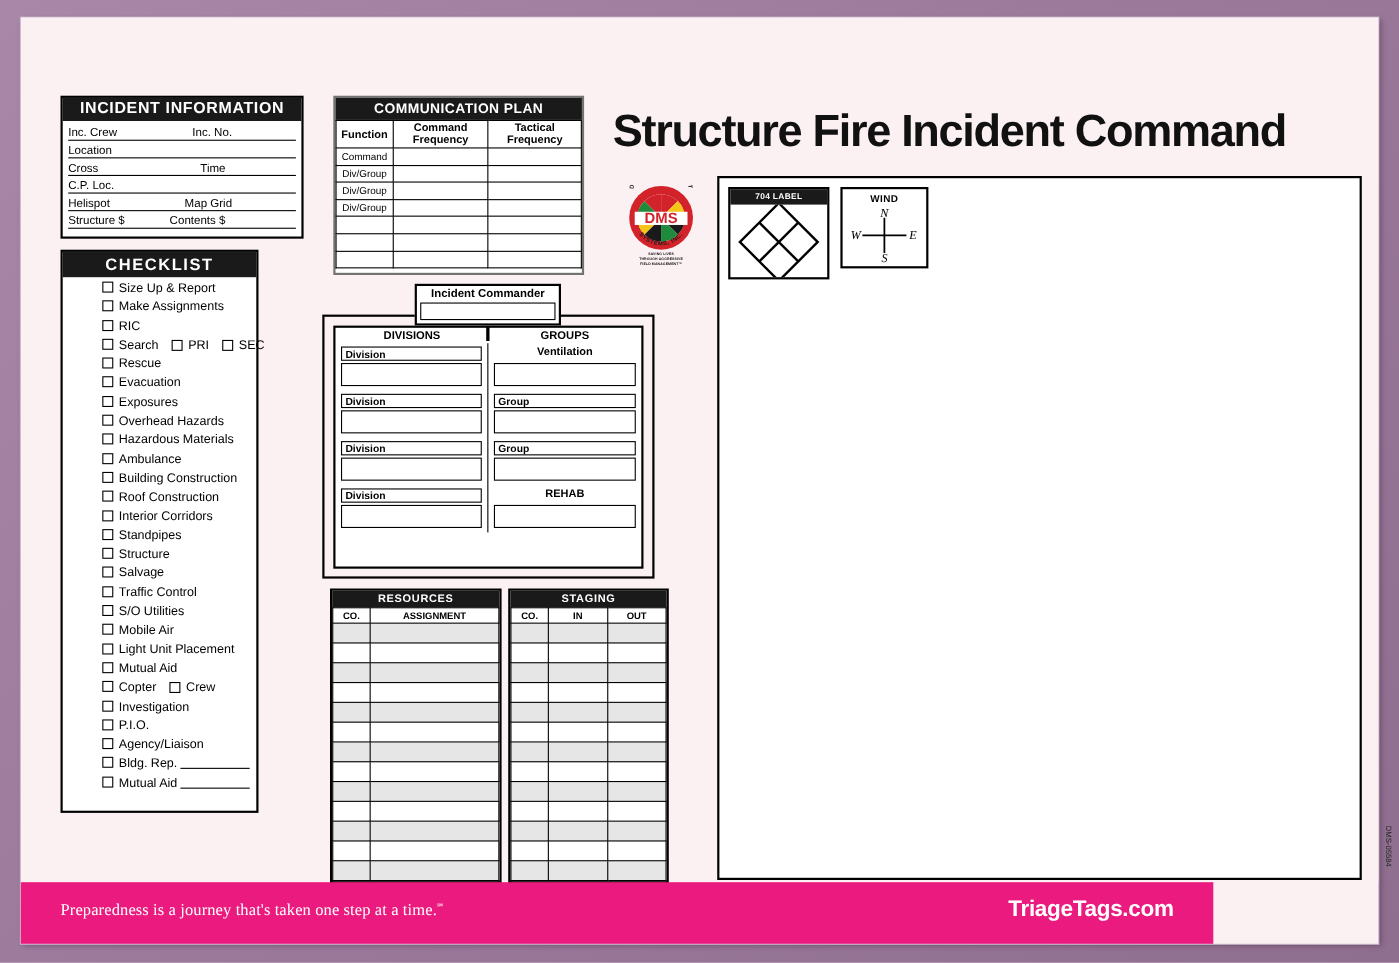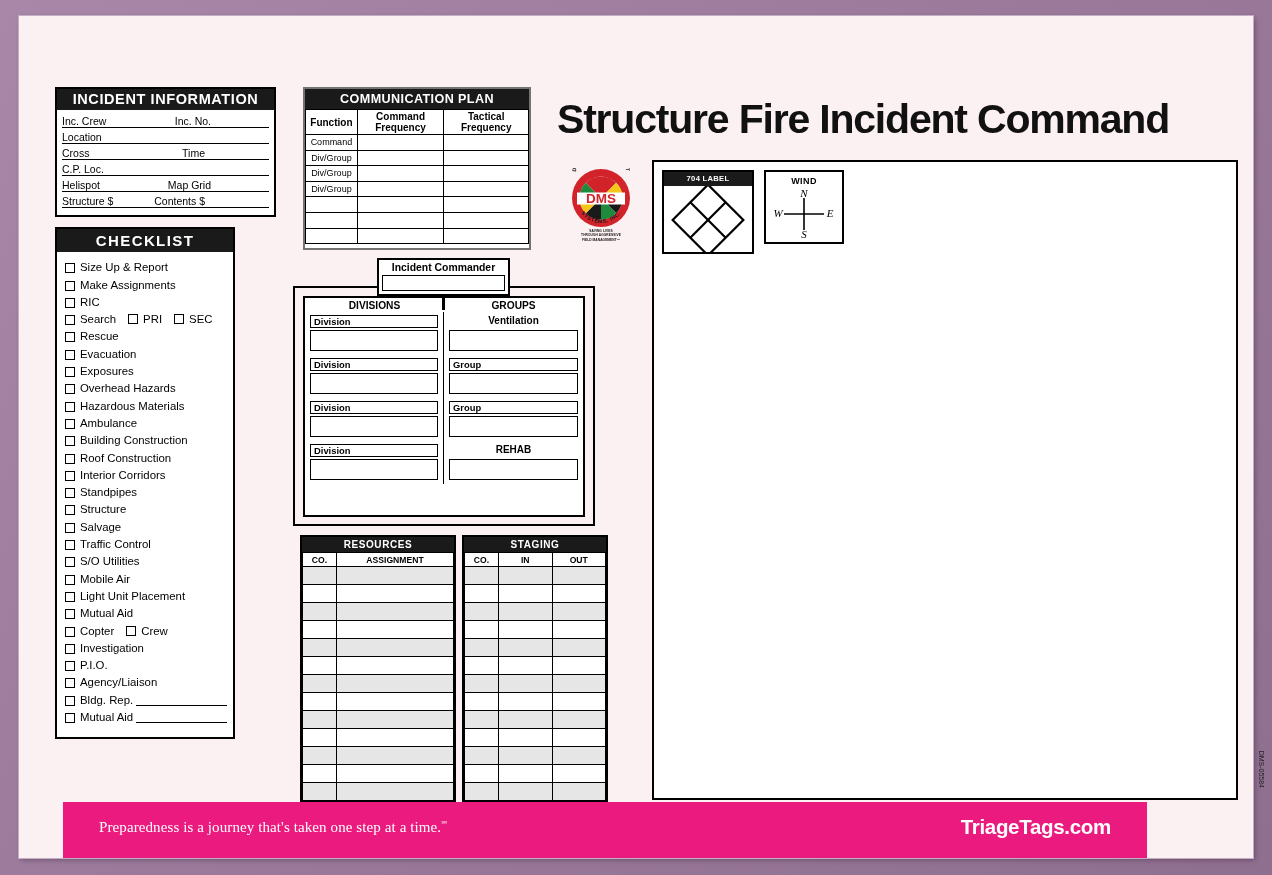--- a/index.html
+++ b/index.html
@@ -38,21 +38,21 @@
   .ii-row{ display:flex; align-items:flex-end; font-size:10.5px; color:#000;
            border-bottom:1.4px solid #000; height:15px; margin-bottom:1px; white-space:nowrap;}
   .ii-lab{ padding-right:2px; line-height:12px; }
   .ii-fill{ flex:1 1 auto; }
   .ii-lab2{ padding:0 2px 0 4px; line-height:12px; }
 
   
   #checklist{ left:36px; top:211px; width:180px; height:512px; border:2px solid #000; background:#fff; position:absolute;}
   #checklist .blkbar{ font-size:15px; padding:3px 0; letter-spacing:1.4px;}
   #checklist ul{ list-style:none; margin:0; padding:4px 0 0 8px; }
-  #checklist li{ display:flex; align-items:flex-end; font-size:11.4px; height:17.3px; color:#000; }
+  #checklist li{ display:flex; align-items:flex-start; font-size:11.4px; height:17.3px; color:#000;margin-left:28px; }
   .cbx{ width:10px; height:10px; border:1.6px solid #000; background:#fff;
         display:inline-block; margin-right:5px; flex:0 0 auto;}
   .cl-extra{ display:flex; align-items:center; margin-left:12px; }
   .cl-line{ flex:1 1 auto; border-bottom:1.3px solid #000; height:11px; margin-left:3px; margin-right:6px;}
 
   
   #comm-plan{ left:284px; top:71px; width:228px; height:163px; border:2px solid #737373; background:#fff; position:absolute;}
   #comm-plan .blkbar{ font-size:12.6px; padding:3px 0; letter-spacing:.4px;}
   #comm-plan table{ border-collapse:collapse; width:100%; }
   #comm-plan td,#comm-plan th{ border:1px solid #000; height:15.6px; font-size:10px; }
@@ -106,21 +106,21 @@
   #label704{ position:absolute; left:8px; top:8px; width:92px; height:84px;
              border:2px solid #000; background:#fff;}
   #label704 .blkbar{ font-size:7.6px; padding:2.4px 0; letter-spacing:.3px;}
   #wind{ position:absolute; left:110px; top:8px; width:80px; height:74px;
          border:2px solid #000; background:#fff;}
   #wind-title{ text-align:center; font-size:9px; font-weight:bold; margin-top:4px; letter-spacing:.4px;}
   #docnum{ position:absolute; right:-22px; bottom:10px; transform:rotate(90deg);
            transform-origin:right bottom; font-size:7px; color:#222; white-space:nowrap;}
 
   
-  #footer{ position:absolute; left:0; top:786px; width:1084px; height:56px; background:#eb1a7e;margin-left:44px; }
+  #footer{ position:absolute; left:0; top:786px; width:1084px; height:56px; background:#eb1a7e; }
   #tagline{ position:absolute; left:36px; top:17px; color:#fff; font-size:15px;
             font-family:"Liberation Serif", serif; letter-spacing:.1px;}
   #tagline sup{ font-size:7px; vertical-align:super;}
   #brand{ position:absolute; right:36px; top:13px; color:#fff; font-size:20.5px;
           font-weight:bold; letter-spacing:-.3px;}
 </style>
 </head>
 <body>
 
 <div id="frame-outer">

